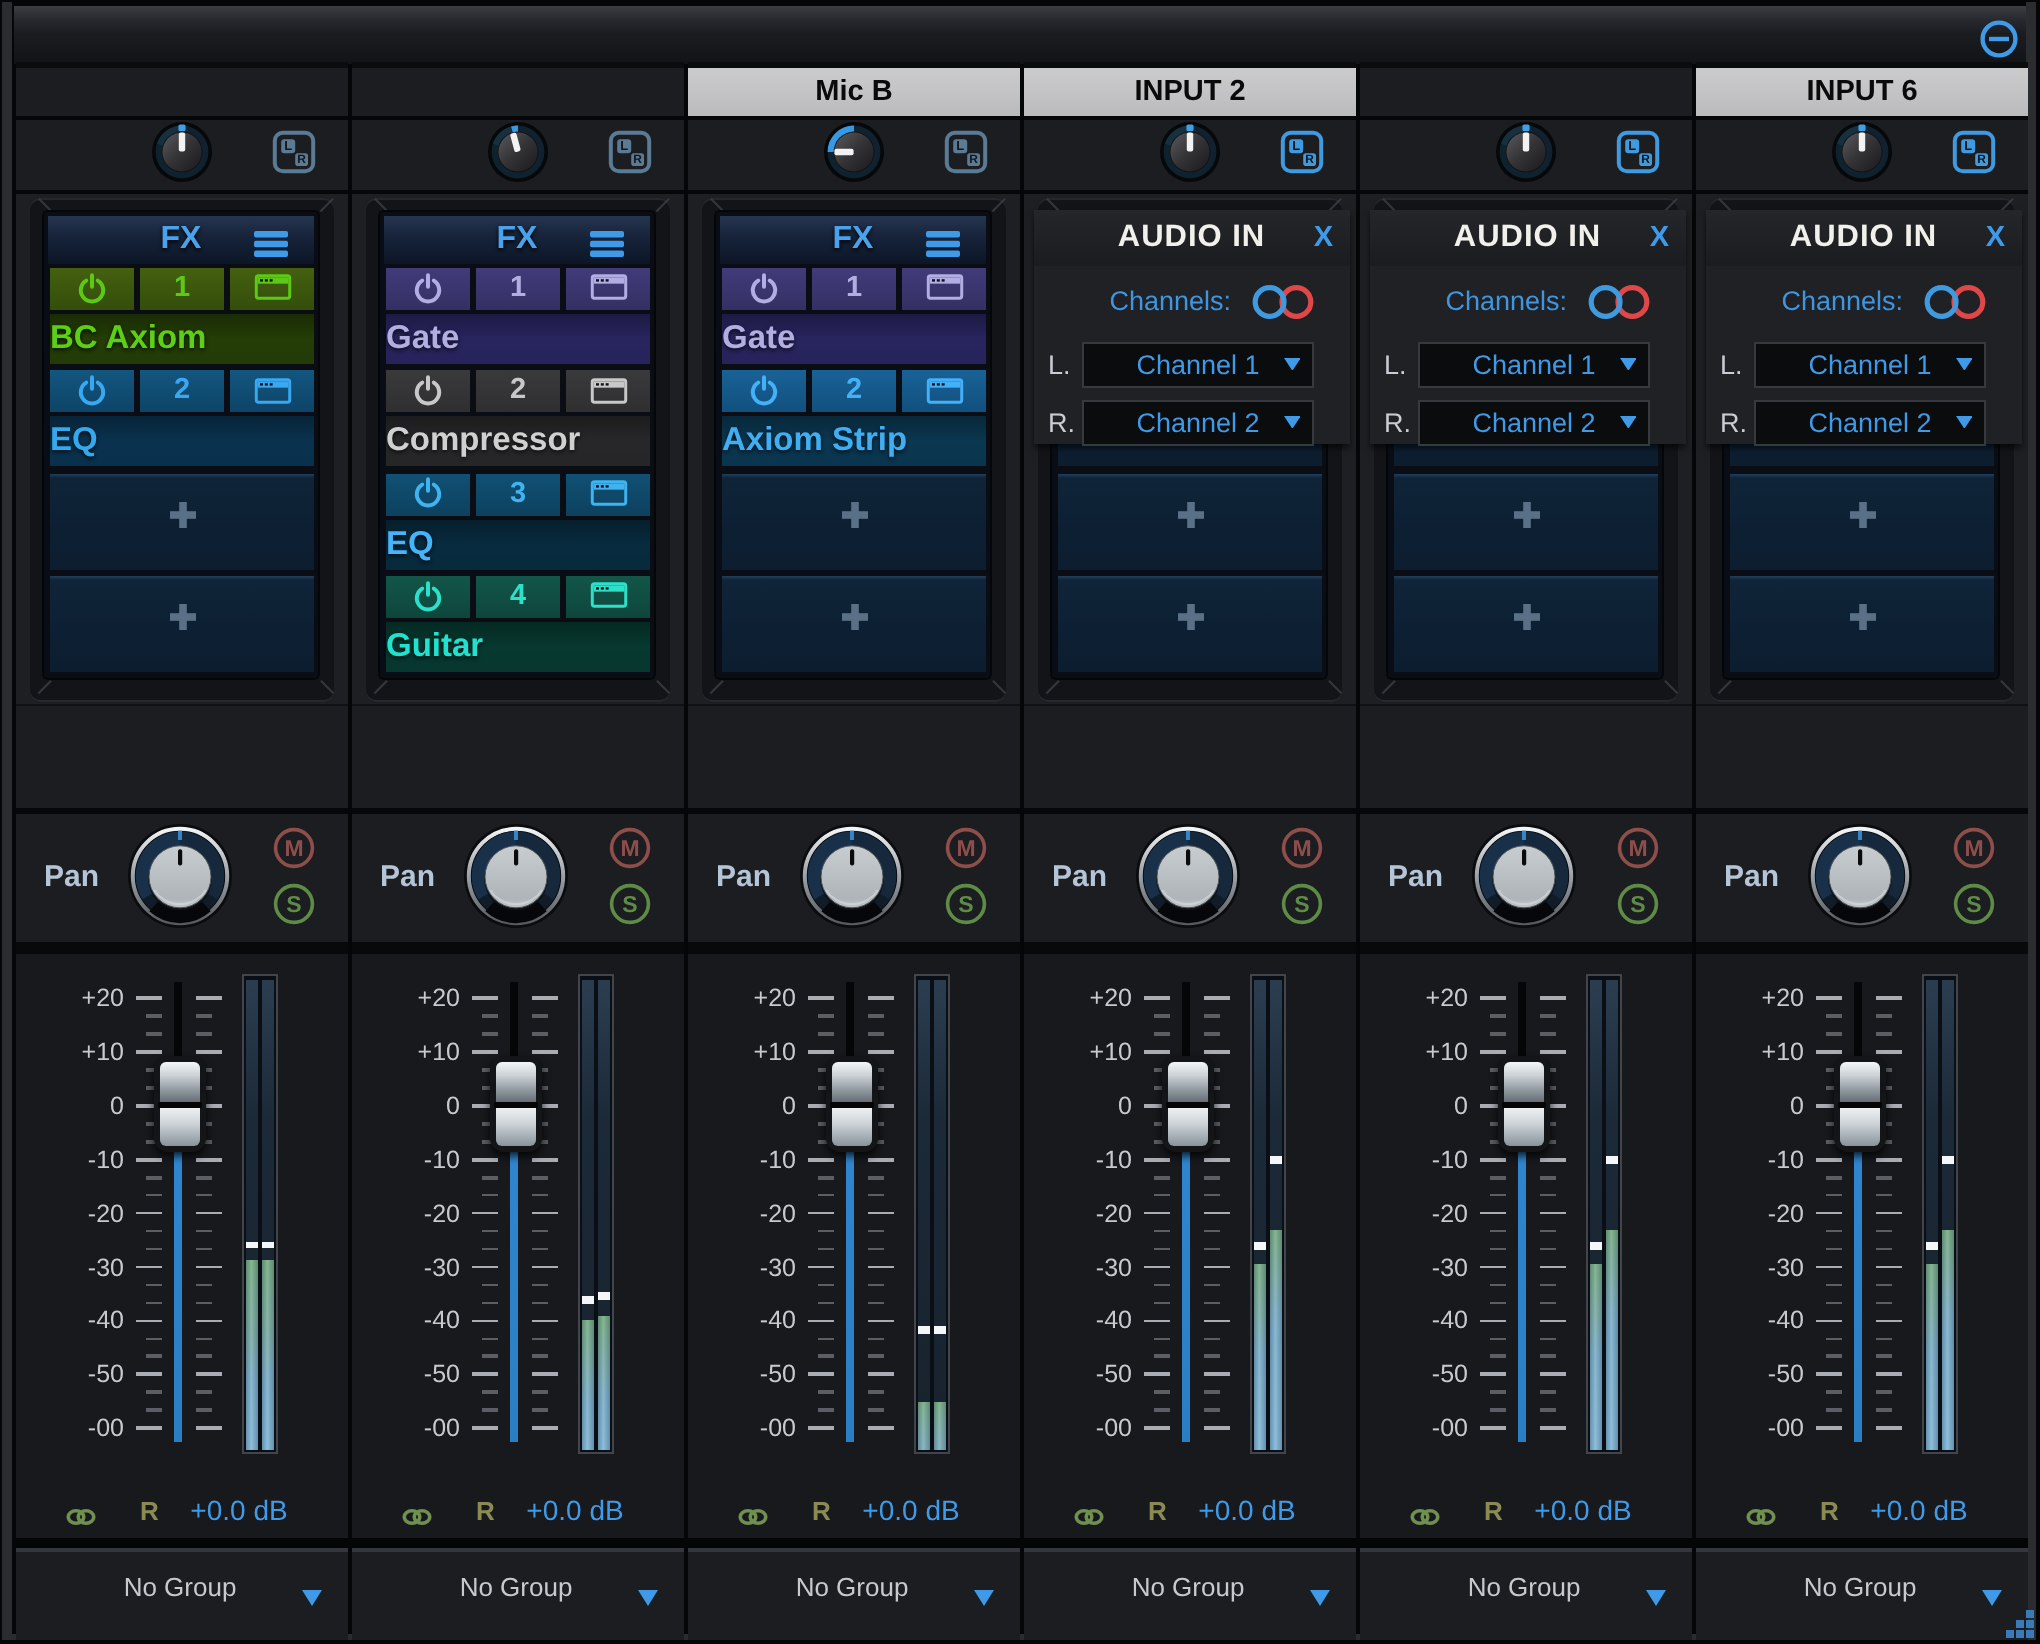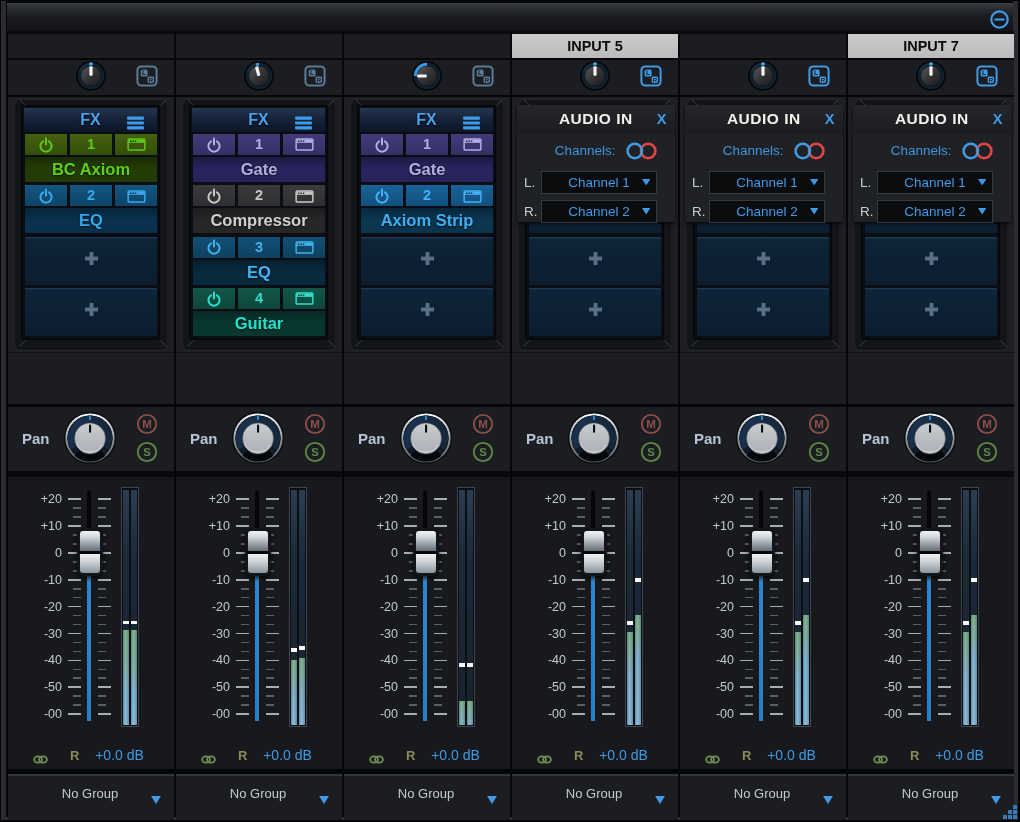--- a/index.html
+++ b/index.html
@@ -9,21 +9,21 @@
   background:linear-gradient(180deg,#cbcbcc,#c3c3c5 55%,#bababc);
   color:#0a0a0a; font-size:14.5px; font-weight:bold; text-align:center; line-height:24px; }
 .fxframe { position:absolute; background:#131417; border-radius:5px;
   box-shadow: inset 0 1px 0 #26282d, inset 0 -1px 0 #26282d; }
 .fxinner { position:absolute; background:#0a0e14; border-radius:2px; box-shadow:0 0 0 1px #050608; }
 .fxhead { position:absolute; height:24.5px; background:linear-gradient(180deg,#24364e,#16233a 45%,#0c1626);
   text-align:center; line-height:24px; }
 .fxtext { color:#4aa2ec; font-size:16px; font-weight:bold; text-shadow:0 1px 2px #000; }
 .scell { position:absolute; height:21px; text-align:center; line-height:20px; }
 .snum { font-size:14.5px; font-weight:bold; }
-.sname { position:absolute; height:25px; text-align:center; line-height:25px;
+.sname { position:absolute; height:25px; line-height:25px;
   font-size:16.5px; font-weight:bold; text-shadow:0 1px 2px rgba(0,0,0,.7);
   background-image:linear-gradient(180deg, rgba(0,0,0,0.30), rgba(0,0,0,0.02) 50%, rgba(0,0,0,0.06)) !important; }
 .sempty { position:absolute; background:linear-gradient(180deg,#21405c,#0f2438 2px,#0d2033 55%,#0c1d2f);
   text-align:center; line-height:46px; }
 .aipanel { position:absolute; background:#1f2125; box-shadow:0 2px 3px rgba(0,0,0,.6); }
 .aihead { position:absolute; height:28px; background:linear-gradient(180deg,#24262a,#1a1c1f);
   color:#f2f0ea; font-size:15.5px; font-weight:bold; text-align:center; line-height:28px; letter-spacing:0.5px; }
 .ailab { position:absolute; color:#3f96e0; font-size:13.5px; }
 .ailr { position:absolute; color:#c8ccd4; font-size:13.5px; }
 .aidrop { position:absolute; background:#0b0c0e; box-shadow:0 0 0 1px #36393e;
@@ -495,20 +495,21 @@
     <div style="position:absolute;left:201px;top:751px"><svg width="15" height="11" viewBox="0 0 15 11">
         <ellipse cx="5" cy="5.5" rx="3.9" ry="3.1" fill="none" stroke="#6f9050" stroke-width="1.8"></ellipse>
         <ellipse cx="10" cy="5.5" rx="3.9" ry="3.1" fill="none" stroke="#6f9050" stroke-width="1.8"></ellipse>
       </svg></div>
     <div class="rlab" style="left:238px;top:748px">R</div>
     <div class="db" style="left:254px;top:747px;width:67px">+0.0 dB</div>
     <div class="nogroup" style="left:206px;top:786px;width:104px">No Group</div>
     <div style="position:absolute;left:319px;top:790px"><svg width="10" height="8" viewBox="0 0 10 8">
         <polygon points="0,0 10,0 5.0,8" fill="#3f9ae8"></polygon>
       </svg></div>
+    <div class="nhead" style="left:344px;width:166px">Mic B</div>
     <div style="position:absolute;left:410px;top:59px"><svg width="34" height="34" viewBox="0 0 34 34">
 <circle cx="17" cy="17" r="15" fill="#07080a"></circle>
 <path d="M 17 5.5 A 11.5 11.5 0 1 0 17.01 5.5" fill="none" stroke="#10222f" stroke-width="3.4"></path>
 <path d="M 17 5.5 A 11.5 11.5 0 0 0 6.1 13.4" fill="none" stroke="#16303f" stroke-width="3.4"></path>
 <path d="M 5.5 17.0 A 11.5 11.5 0 0 1 17.0 5.5" fill="none" stroke="#3898e2" stroke-width="3.4"></path>
 <circle cx="17" cy="17" r="10.2" fill="#101113"></circle>
 <circle cx="17" cy="17" r="9.8" fill="url(#kg)"></circle>
 <rect x="15.4" y="7.2" width="3.2" height="9.6" rx="1" fill="#f2f2f2" transform="rotate(-90 17 17)"></rect>
 </svg></div>
     <div style="position:absolute;left:472px;top:65px"><svg width="22" height="22" viewBox="0 0 22 22">
@@ -669,21 +670,21 @@
     <div style="position:absolute;left:369px;top:751px"><svg width="15" height="11" viewBox="0 0 15 11">
         <ellipse cx="5" cy="5.5" rx="3.9" ry="3.1" fill="none" stroke="#6f9050" stroke-width="1.8"></ellipse>
         <ellipse cx="10" cy="5.5" rx="3.9" ry="3.1" fill="none" stroke="#6f9050" stroke-width="1.8"></ellipse>
       </svg></div>
     <div class="rlab" style="left:406px;top:748px">R</div>
     <div class="db" style="left:422px;top:747px;width:67px">+0.0 dB</div>
     <div class="nogroup" style="left:374px;top:786px;width:104px">No Group</div>
     <div style="position:absolute;left:487px;top:790px"><svg width="10" height="8" viewBox="0 0 10 8">
         <polygon points="0,0 10,0 5.0,8" fill="#3f9ae8"></polygon>
       </svg></div>
-    <div class="nhead" style="left:512px;width:166px">INPUT 5</div>
+    <div class="nhead" style="left:512px;width:166px">INPUT 2</div>
     <div style="position:absolute;left:578px;top:59px"><svg width="34" height="34" viewBox="0 0 34 34">
 <circle cx="17" cy="17" r="15" fill="#07080a"></circle>
 <path d="M 17 5.5 A 11.5 11.5 0 1 0 17.01 5.5" fill="none" stroke="#10222f" stroke-width="3.4"></path>
 <path d="M 17 5.5 A 11.5 11.5 0 0 0 6.1 13.4" fill="none" stroke="#16303f" stroke-width="3.4"></path>
 <rect x="15.2" y="3.2" width="3.6" height="3.4" rx="0.8" fill="#3f9fe8" transform="rotate(0 17 17)"></rect>
 <circle cx="17" cy="17" r="10.2" fill="#101113"></circle>
 <circle cx="17" cy="17" r="9.8" fill="url(#kg)"></circle>
 <rect x="15.4" y="7.2" width="3.2" height="9.6" rx="1" fill="#f2f2f2" transform="rotate(0 17 17)"></rect>
 </svg></div>
     <div style="position:absolute;left:640px;top:65px"><svg width="22" height="22" viewBox="0 0 22 22">
@@ -1012,21 +1013,21 @@
     <div style="position:absolute;left:705px;top:751px"><svg width="15" height="11" viewBox="0 0 15 11">
         <ellipse cx="5" cy="5.5" rx="3.9" ry="3.1" fill="none" stroke="#6f9050" stroke-width="1.8"></ellipse>
         <ellipse cx="10" cy="5.5" rx="3.9" ry="3.1" fill="none" stroke="#6f9050" stroke-width="1.8"></ellipse>
       </svg></div>
     <div class="rlab" style="left:742px;top:748px">R</div>
     <div class="db" style="left:758px;top:747px;width:67px">+0.0 dB</div>
     <div class="nogroup" style="left:710px;top:786px;width:104px">No Group</div>
     <div style="position:absolute;left:823px;top:790px"><svg width="10" height="8" viewBox="0 0 10 8">
         <polygon points="0,0 10,0 5.0,8" fill="#3f9ae8"></polygon>
       </svg></div>
-    <div class="nhead" style="left:848px;width:166px">INPUT 7</div>
+    <div class="nhead" style="left:848px;width:166px">INPUT 6</div>
     <div style="position:absolute;left:914px;top:59px"><svg width="34" height="34" viewBox="0 0 34 34">
 <circle cx="17" cy="17" r="15" fill="#07080a"></circle>
 <path d="M 17 5.5 A 11.5 11.5 0 1 0 17.01 5.5" fill="none" stroke="#10222f" stroke-width="3.4"></path>
 <path d="M 17 5.5 A 11.5 11.5 0 0 0 6.1 13.4" fill="none" stroke="#16303f" stroke-width="3.4"></path>
 <rect x="15.2" y="3.2" width="3.6" height="3.4" rx="0.8" fill="#3f9fe8" transform="rotate(0 17 17)"></rect>
 <circle cx="17" cy="17" r="10.2" fill="#101113"></circle>
 <circle cx="17" cy="17" r="9.8" fill="url(#kg)"></circle>
 <rect x="15.4" y="7.2" width="3.2" height="9.6" rx="1" fill="#f2f2f2" transform="rotate(0 17 17)"></rect>
 </svg></div>
     <div style="position:absolute;left:976px;top:65px"><svg width="22" height="22" viewBox="0 0 22 22">

